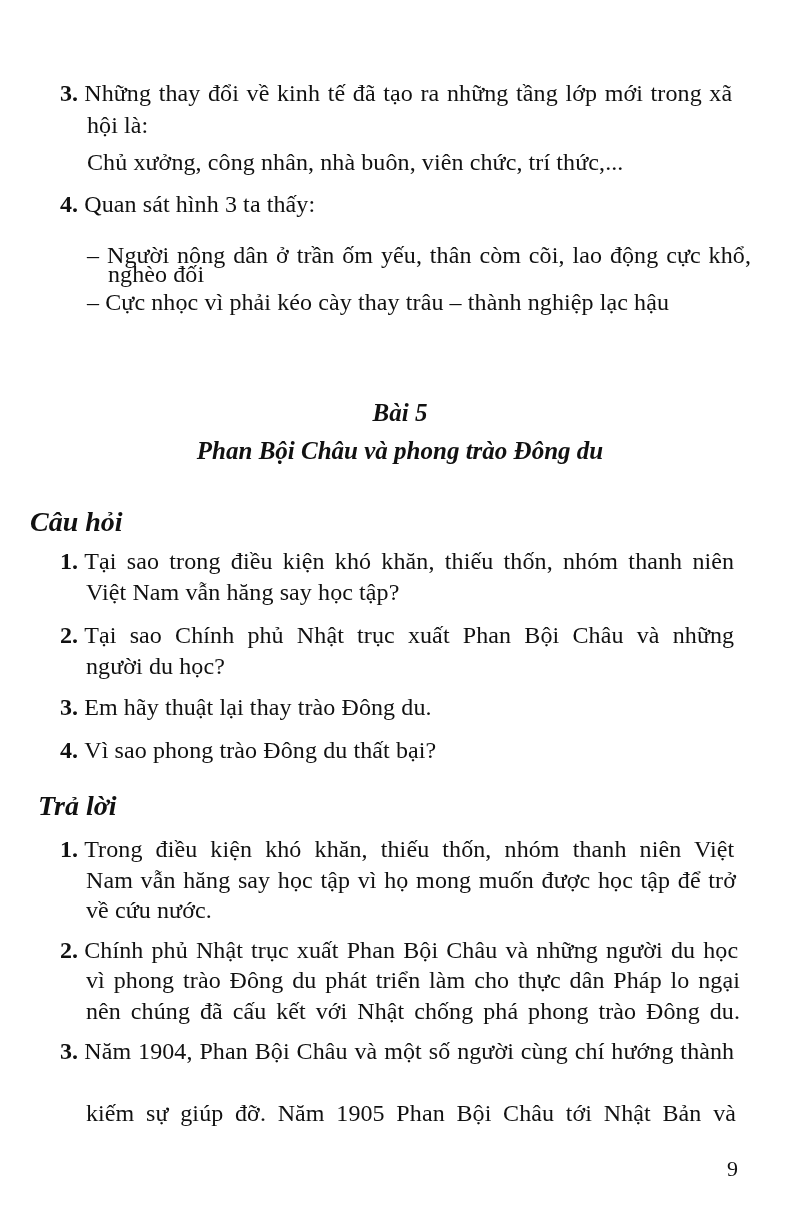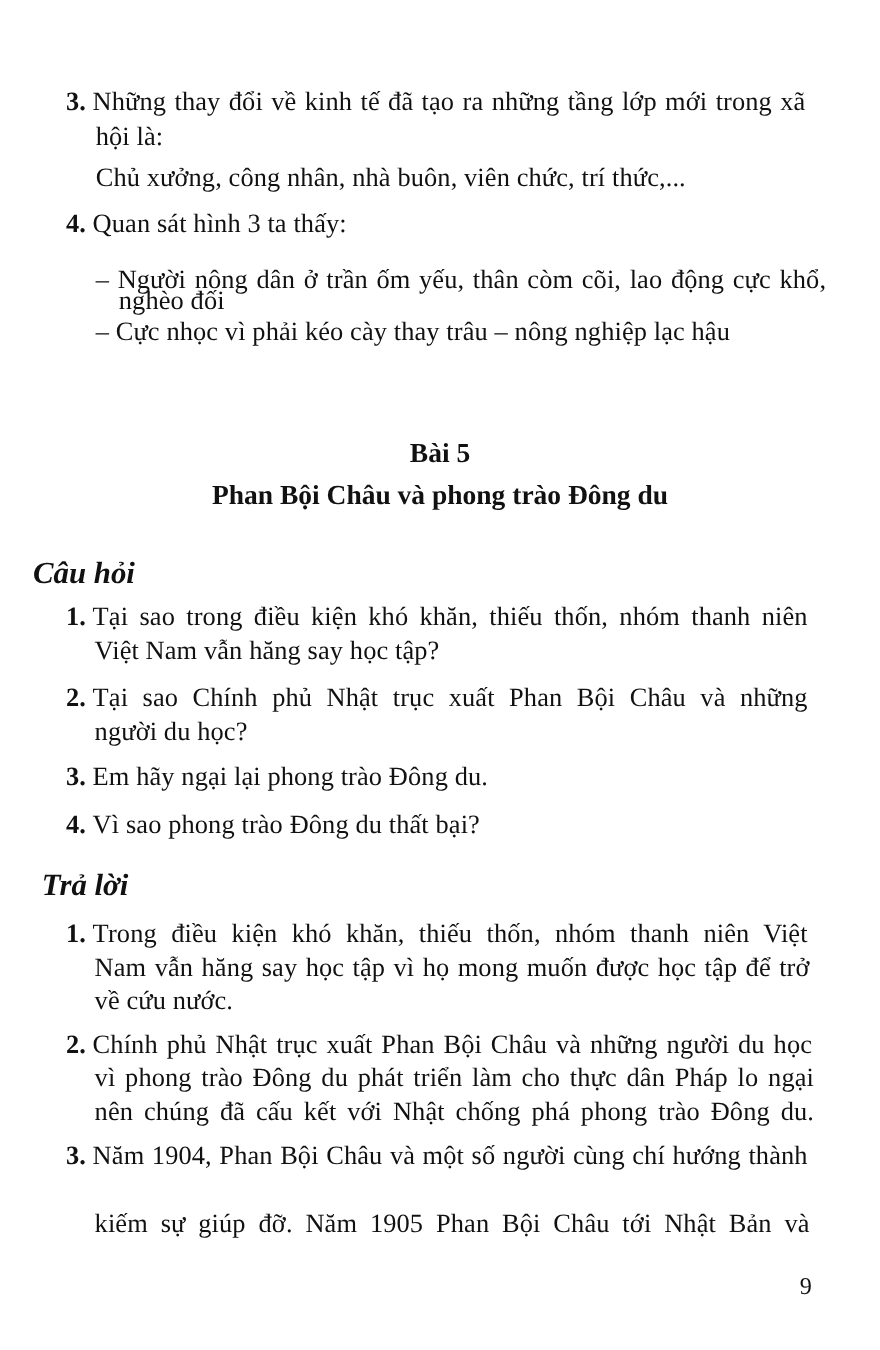--- a/index.html
+++ b/index.html
@@ -33,20 +33,21 @@
       margin-right: 6px;
     }
     .heading {
       position: absolute;
       left: 0; width: 800px;
       text-align: center;
       font-family: "Liberation Serif", "DejaVu Serif", serif;
       font-weight: bold;
       font-size: 25px;
       line-height: 30px;
+      font-style: italic;
     }
     .section-label {
       position: absolute;
       font-family: "Liberation Serif", "DejaVu Serif", serif;
       font-weight: bold;
       font-style: italic;
       font-size: 28px;
       line-height: 26px;
     }
     .page-number {
@@ -73,39 +74,39 @@
   <div class="line" style="left:87px; top:112px;">hội là:</div>
   <div class="line" style="left:87px; top:149px;">Chủ xưởng, công nhân, nhà buôn, viên chức, trí thức,...</div>
 
   <div class="line" style="left:60px; top:191px;">
     <span class="num">4.</span><span>Quan sát hình 3 ta thấy:</span>
   </div>
   <div class="line" style="left:87px; top:228px;margin-top:14px;">
     <span class="justify" style="width:664px;">– Người nông dân ở trần ốm yếu, thân còm cõi, lao động cực khổ,</span>
   </div>
   <div class="line" style="left:108px; top:261px;text-align:center;">nghèo đối</div>
-  <div class="line" style="left:87px; top:289px;">– Cực nhọc vì phải kéo cày thay trâu – nông nghiệp lạc hậu</div>
+  <div class="line" style="left:87px; top:289px;">– Cực nhọc vì phải kéo cày thay trâu – thành nghiệp lạc hậu</div>
 
   <div class="heading" style="top:398px;">Bài 5</div>
   <div class="heading" style="top:436px;">Phan Bội Châu và phong trào Đông du</div>
 
   <div class="section-label" style="left:30px; top:509px;">Câu hỏi</div>
 
   <div class="line" style="left:60px; top:548px;">
     <span class="num">1.</span><span class="justify" style="width:650px;">Tại sao trong điều kiện khó khăn, thiếu thốn, nhóm thanh niên</span>
   </div>
   <div class="line" style="left:86px; top:579px;">Việt Nam vẫn hăng say học tập?</div>
 
   <div class="line" style="left:60px; top:622px;">
     <span class="num">2.</span><span class="justify" style="width:650px;">Tại sao Chính phủ Nhật trục xuất Phan Bội Châu và những</span>
   </div>
   <div class="line" style="left:86px; top:653px;">người du học?</div>
 
   <div class="line" style="left:60px; top:694px;">
-    <span class="num">3.</span><span>Em hãy ngại lại phong trào Đông du.</span>
+    <span class="num">3.</span><span>Em hãy thuật lại thay trào Đông du.</span>
   </div>
 
   <div class="line" style="left:60px; top:737px;">
     <span class="num">4.</span><span>Vì sao phong trào Đông du thất bại?</span>
   </div>
 
   <div class="section-label" style="left:38px; top:793px;">Trả lời</div>
 
   <div class="line" style="left:60px; top:836px;">
     <span class="num">1.</span><span class="justify" style="width:650px;">Trong điều kiện khó khăn, thiếu thốn, nhóm thanh niên Việt</span>

